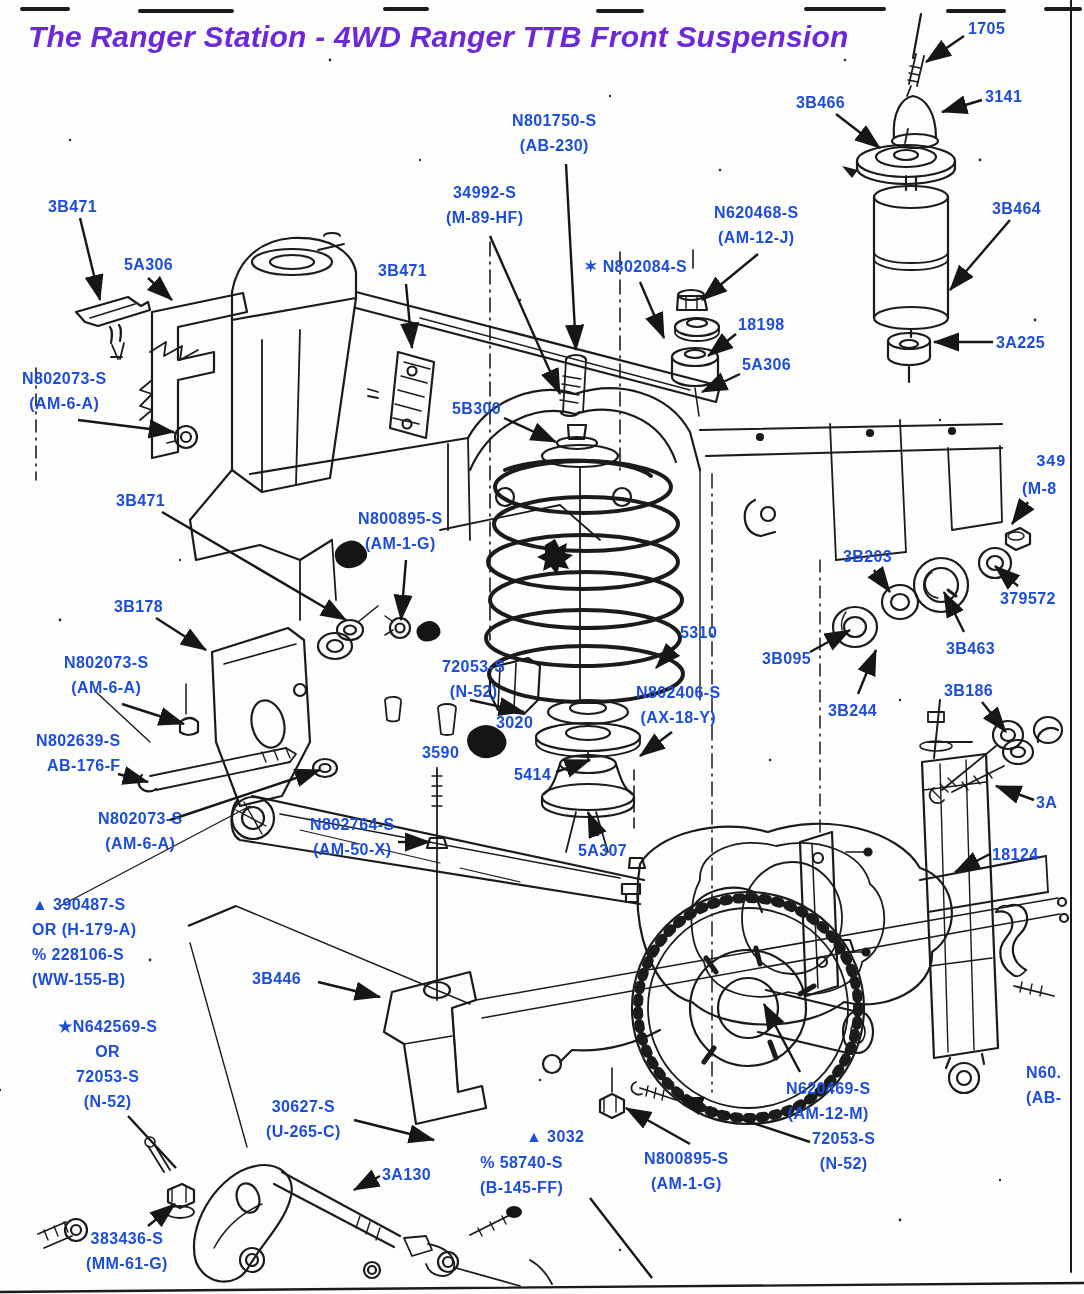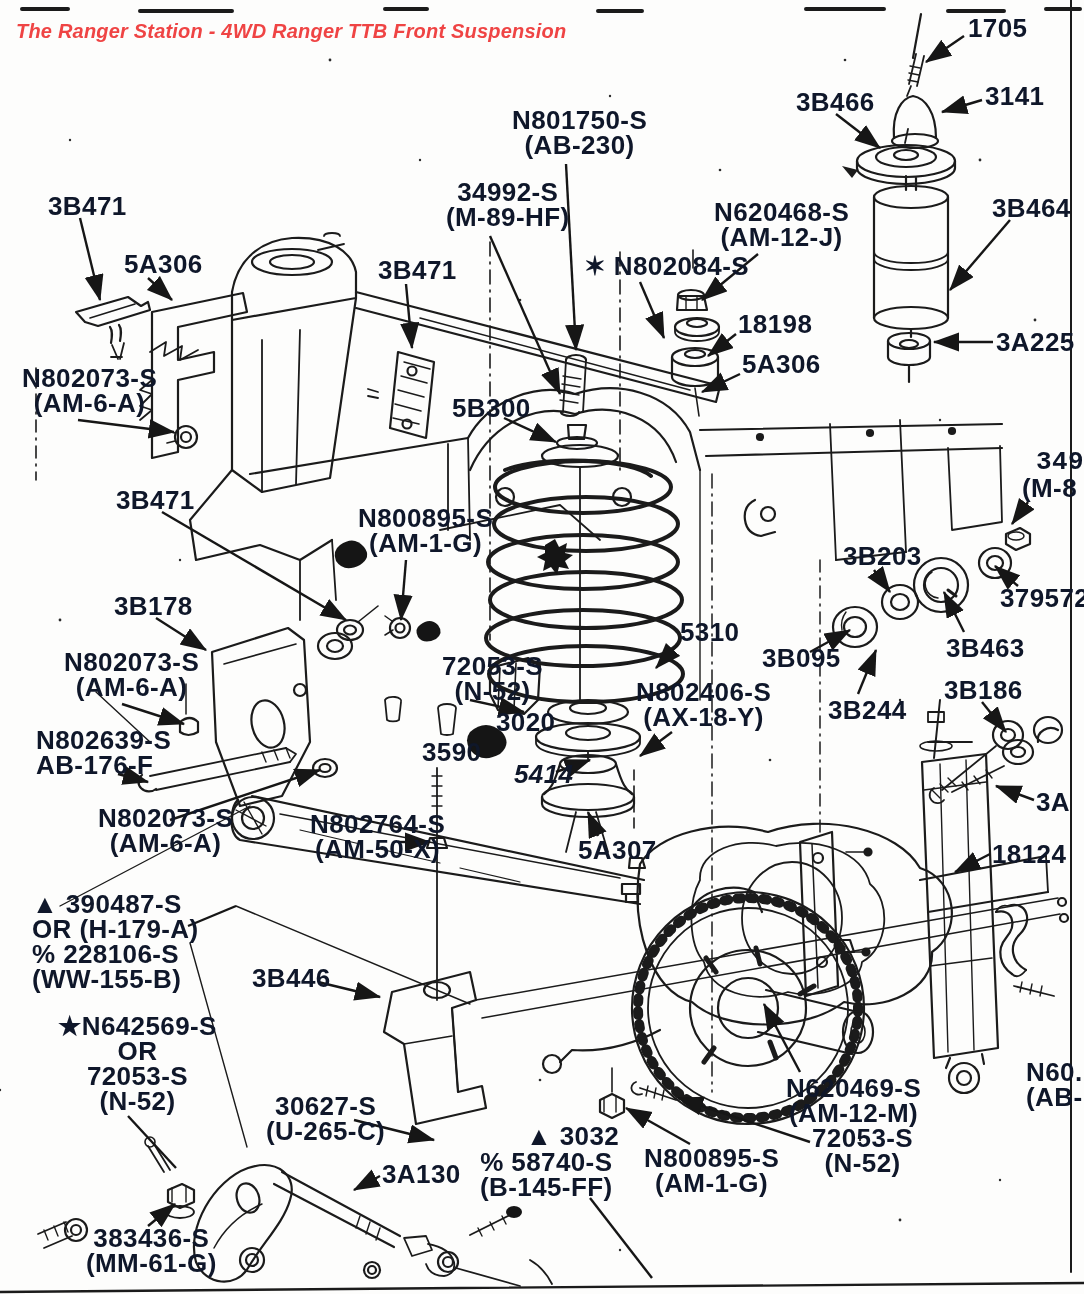--- a/index.html
+++ b/index.html
@@ -1,25 +1,25 @@
 <!DOCTYPE html>
 <html><head>
 <meta charset="utf-8">
 <style>
   html,body{margin:0;padding:0;background:#ffffff;}
   .stage{position:relative;width:1084px;height:1294px;background:#fdfdfc;overflow:hidden;
          font-family:"Liberation Sans",sans-serif;}
   svg.layer{position:absolute;left:0;top:0;width:1084px;height:1294px;}
   #labels{position:absolute;left:0;top:0;width:1084px;height:1294px;}
-  .plabel{position:absolute;font-weight:600;font-size:26px;line-height:25px;color:#0f172a;
+  .plabel{position:absolute;font-weight:600;font-size:16px;line-height:25px;color:#1d4ed8;
           letter-spacing:.4px;white-space:nowrap;}
   .plabel.c{text-align:center;}
   .plabel.b{font-weight:800;}
-  .title{position:absolute;left:16px;top:20px;font-weight:700;font-style:italic;font-size:20px;
-         color:#ef4444;letter-spacing:.2px;}
+  .title{position:absolute;left:28px;top:20px;font-weight:700;font-style:italic;font-size:30px;
+         color:#6d28d9;letter-spacing:.2px;}
   #leaders line{stroke:#161616;stroke-width:2.4;}
 </style>
 </head>
 <body>
 
 <div class="stage">
 
   <svg class="layer" viewBox="0 0 1084 1294">
     <g stroke="#1b1b1b" fill="none" stroke-width="2.2" stroke-linecap="round" stroke-linejoin="round">
 
@@ -469,24 +469,24 @@
       <div class="plabel" style="left: 422px; top: 740px;">
         <div>3590</div>
       </div>
       <div class="plabel" style="left: 680px; top: 620px;">
         <div>5310</div>
       </div>
       <div class="plabel c" style="left: 636px; top: 680px;">
         <div>N802406-S</div>
         <div>(AX-18-Y)</div>
       </div>
-      <div class="plabel" style="left: 514px; top: 762px; font-style: italic;">
+      <div class="plabel" style="left: 514px; top: 762px;">
         <div>5414</div>
       </div>
-      <div class="plabel b" style="left: 36px; top: 728px;">
+      <div class="plabel b" style="left: 36px; top: 728px; text-align: right;">
         <div>N802639-S</div>
         <div>AB-176-F</div>
       </div>
       <div class="plabel c" style="left: 98px; top: 806px;">
         <div>N802073-S</div>
         <div>(AM-6-A)</div>
       </div>
       <div class="plabel c" style="left: 310px; top: 812px;">
         <div>N802764-S</div>
         <div>(AM-50-X)</div>

